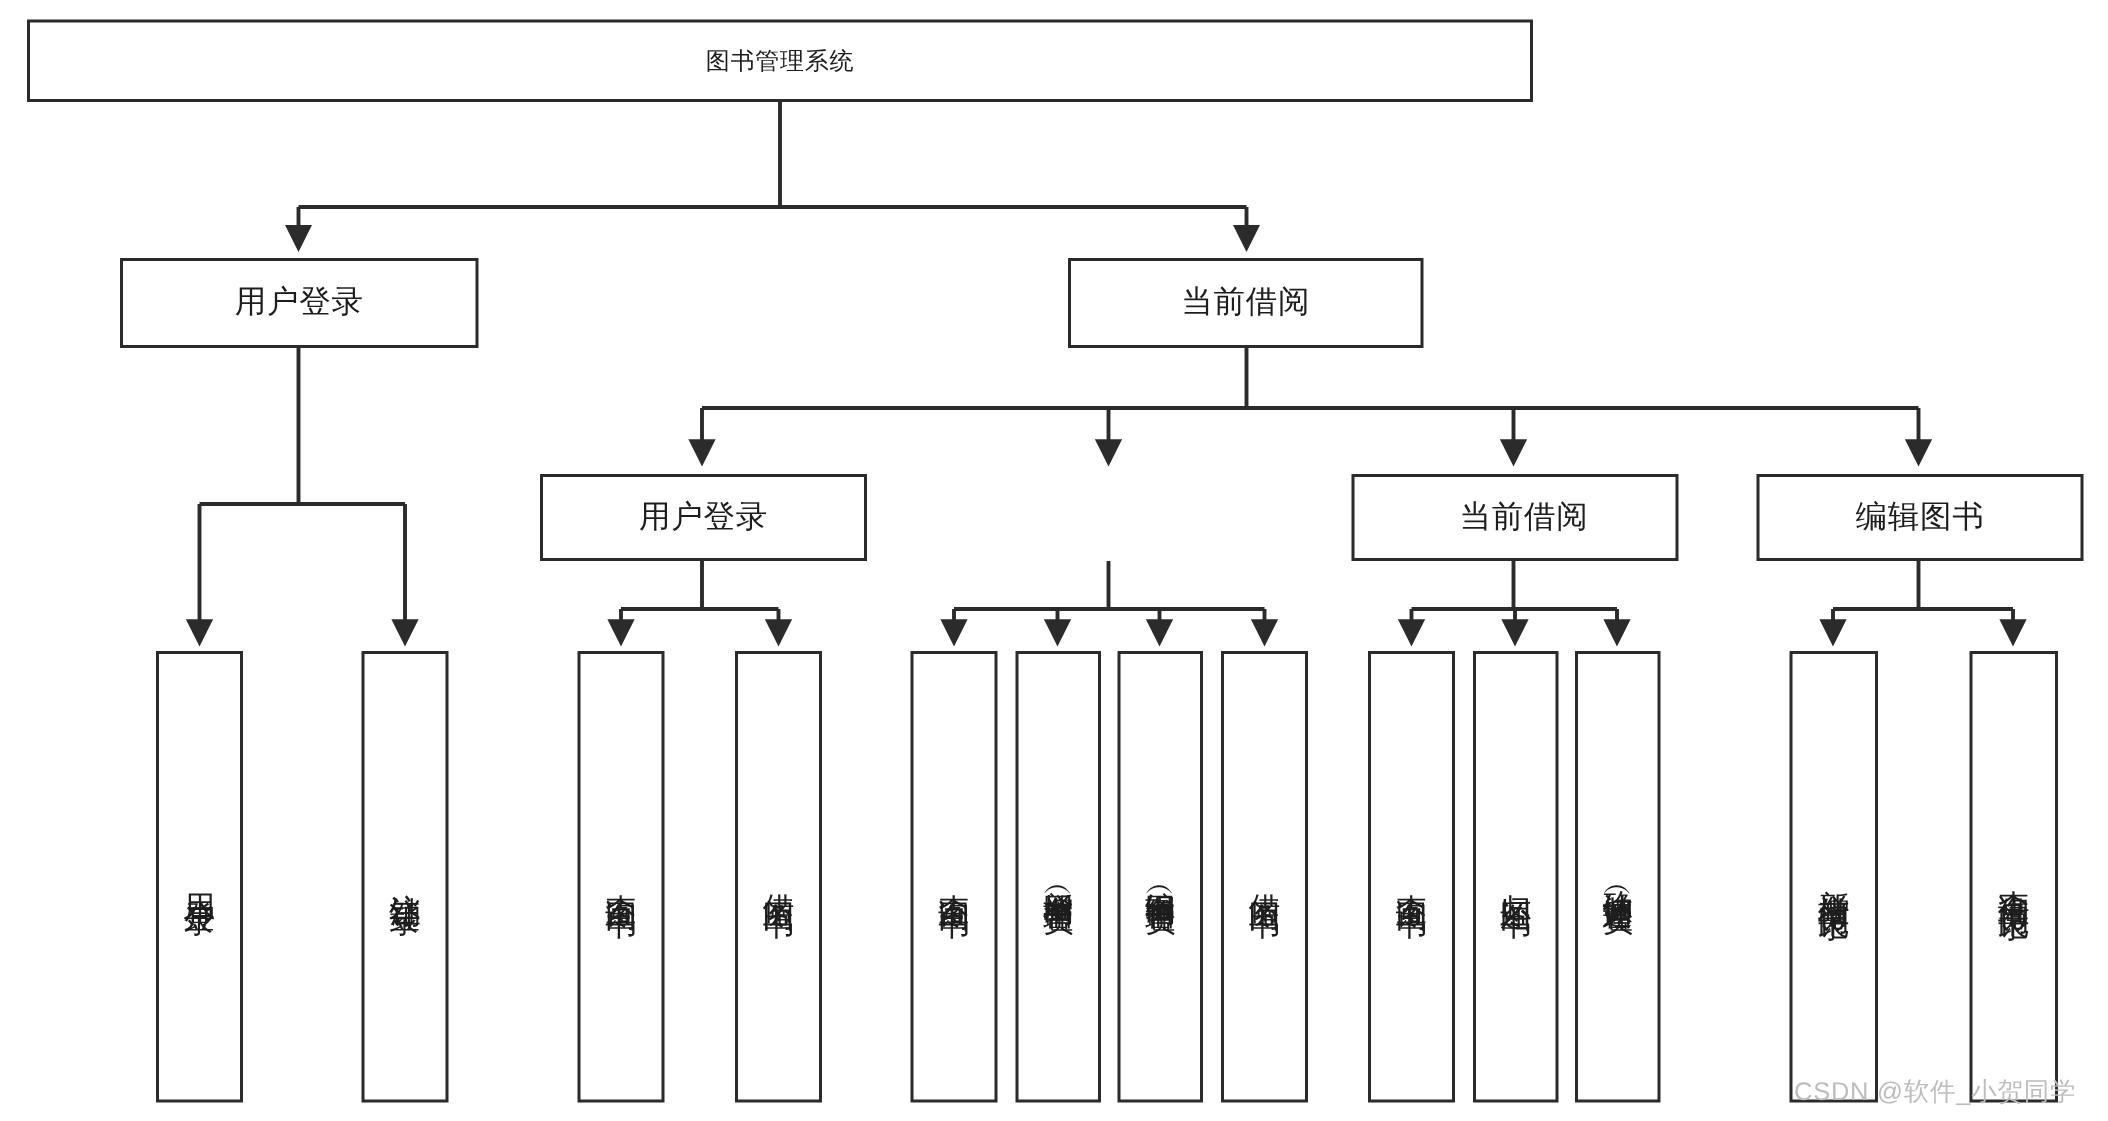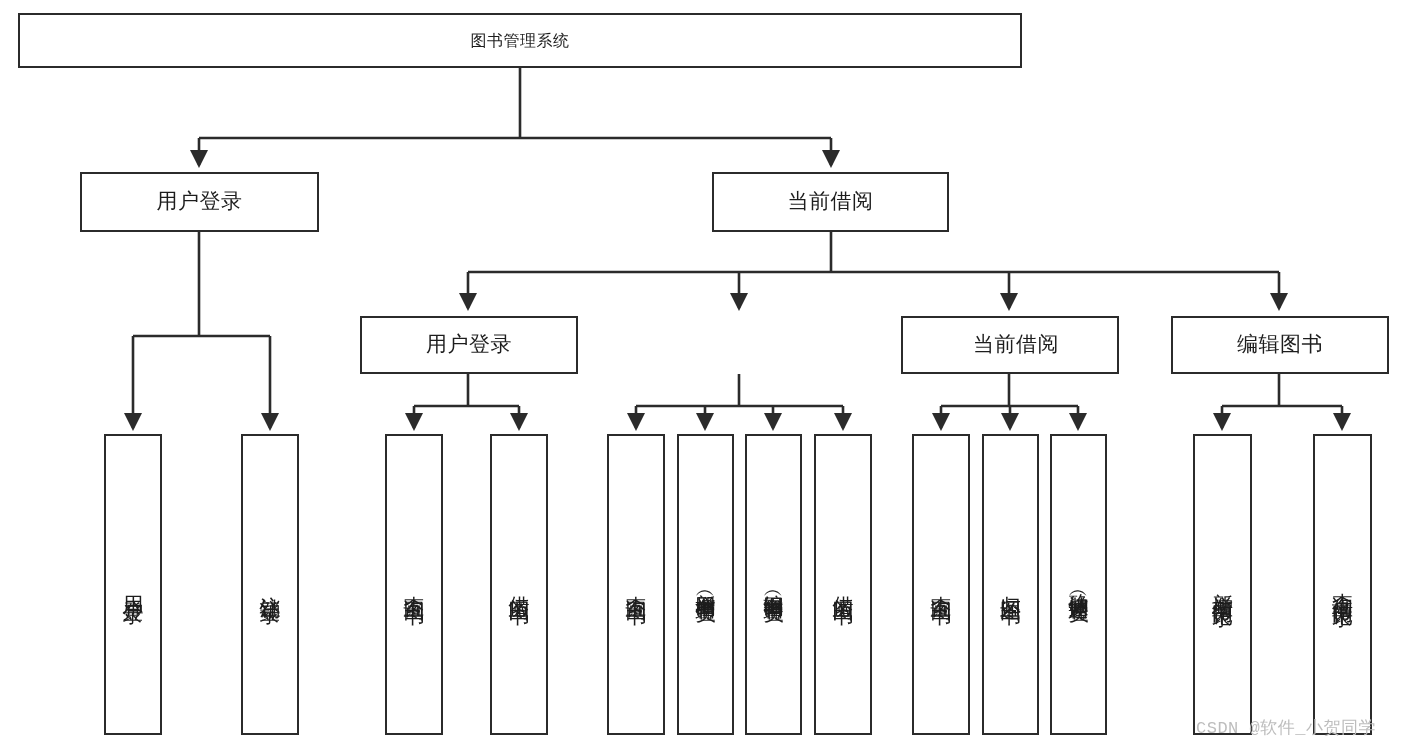--- a/index.html
+++ b/index.html
@@ -69,21 +69,21 @@
   }
   #watermark {
     position: absolute;
     left: 1196px;
     top: 716px;
     font-size: 17px;
     color: #bdbdbd;
     letter-spacing: 0.5px;
     white-space: nowrap;
     z-index: 5;
-    font-family: Liberation Mono, monospace;
+    font-family: Liberation Sans, sans-serif;
   }
 </style>
 </head>
 <body>
 
 <div id="canvas">
 
   <svg id="wires" viewBox="0 0 1405 747" xmlns="http://www.w3.org/2000/svg">
     <defs>
       <marker id="arrow" viewBox="0 0 12 12" refX="10" refY="6" markerWidth="7" markerHeight="7" orient="auto-start-reverse">

